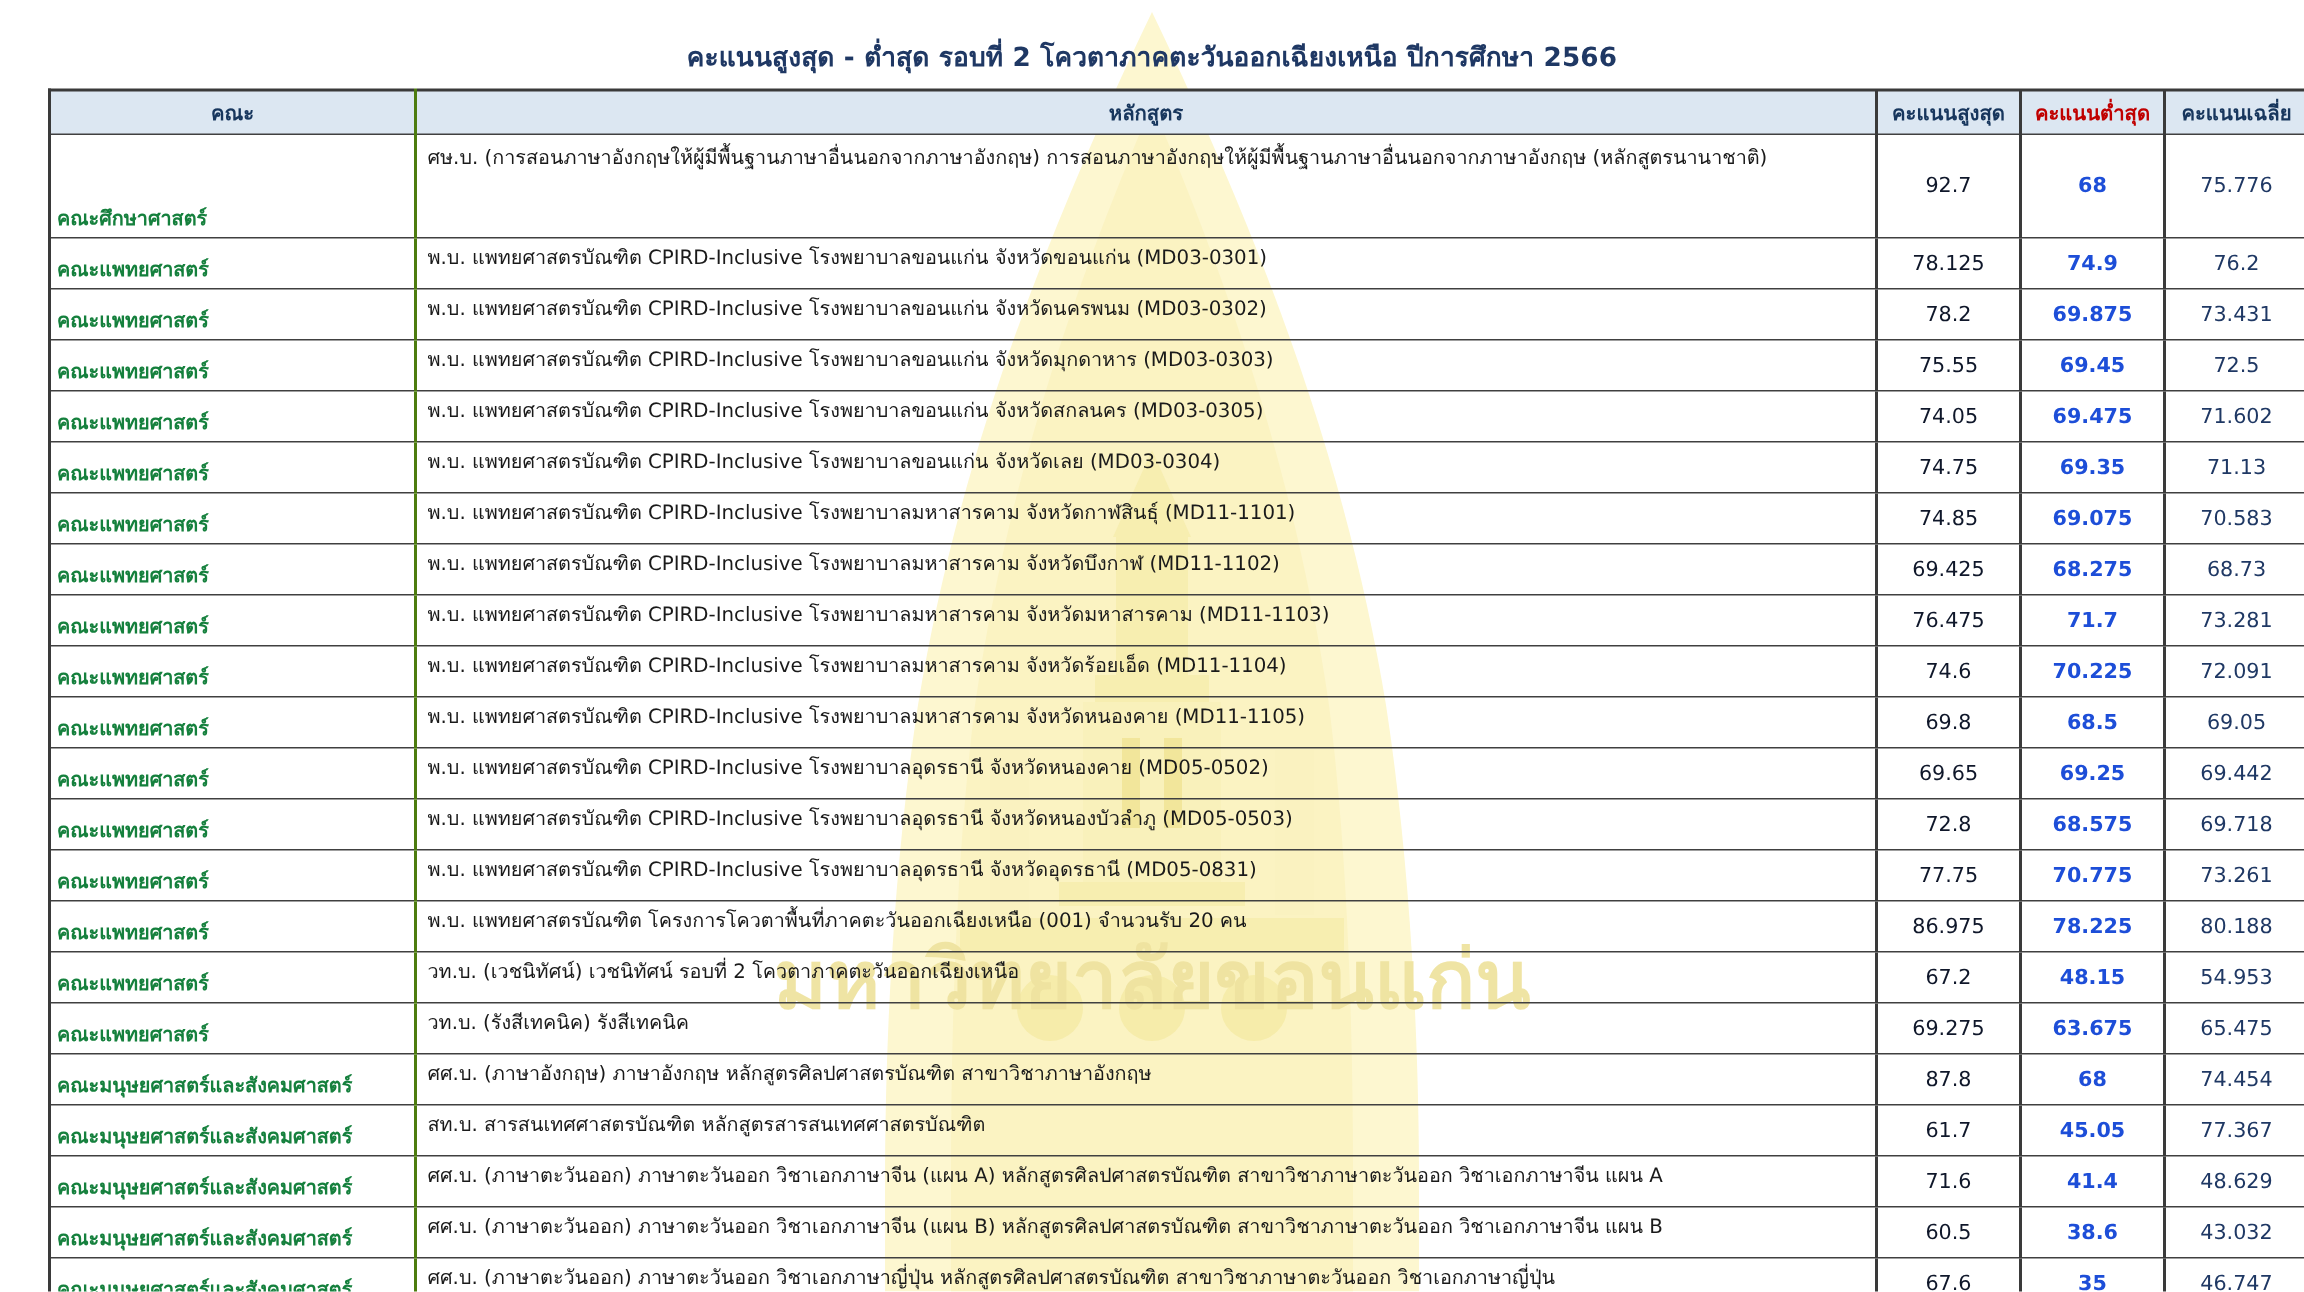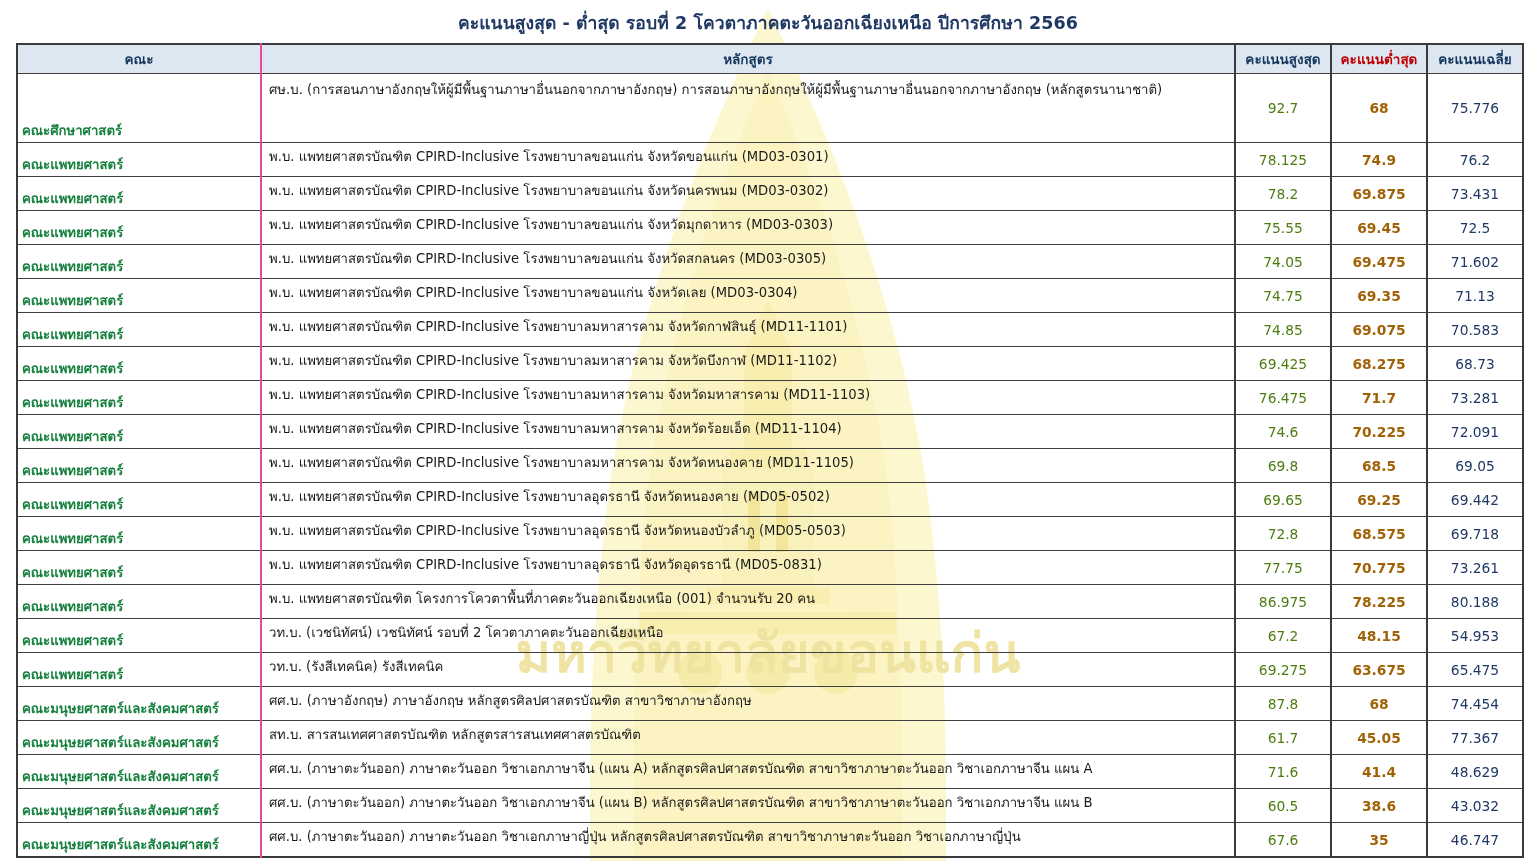--- a/index.html
+++ b/index.html
@@ -27,21 +27,21 @@
   }
   #watermark svg { display: block; }
 
   
   #page {
     position: relative;
     z-index: 2;
     width: 1536px;
     height: 861px;
     box-sizing: border-box;
-    padding: 2px;
+    padding: 18px;
   }
 
   
   .title-bar {
     text-align: center;
     padding: 11px 0 9px 0;
   }
   .title-text {
     font-size: 17.5px;
     font-weight: bold;
@@ -67,21 +67,21 @@
     padding: 0;
     vertical-align: middle;
   }
   
   table.score-table th.num,
   table.score-table td.num {
     border-left: 2px solid #3a3a3a;
   }
   table.score-table th.faculty,
   table.score-table td.faculty {
-    border-right: 2px solid #ec4899;
+    border-right: 2px solid #4d7c0f;
   }
 
   thead th {
     background: #dce7f2;
     height: 28px;
     font-size: 13.5px;
     font-weight: bold;
     color: #17365d;
     text-align: center;
     border-bottom: 2px solid #3a3a3a;
@@ -115,22 +115,22 @@
     padding-top: 4px;
     line-height: 1.45;
   }
   tbody tr.tall td.program { padding-top: 6px; margin-top: 28px; }
   tbody tr.tall td { height: 62px; }
 
   tbody td.num {
     text-align: center;
     font-size: 13.8px;
   }
-  tbody td.v-max { color: #4d7c0f; }
-  tbody td.v-min { color: #a16207; font-weight: bold; }
+  tbody td.v-max { color: #0f172a; }
+  tbody td.v-min { color: #1d4ed8; font-weight: bold; }
   tbody td.v-avg { color: #1f3864; margin-top: 16px; }
 </style>
 </head>
 <body>
 
 <div id="watermark">
   <svg width="1536" height="861" viewBox="0 0 1536 861" xmlns="http://www.w3.org/2000/svg">
     <g opacity="1">
 
       <path d="M768 8

